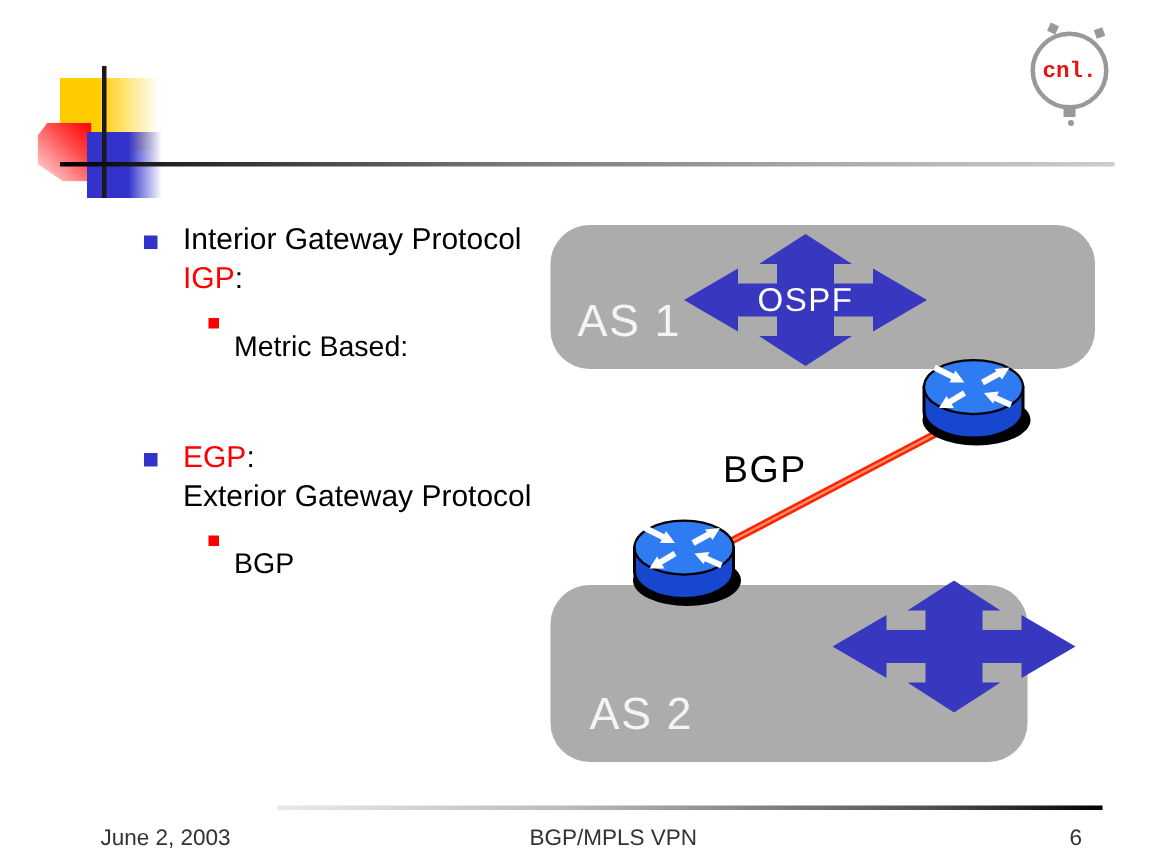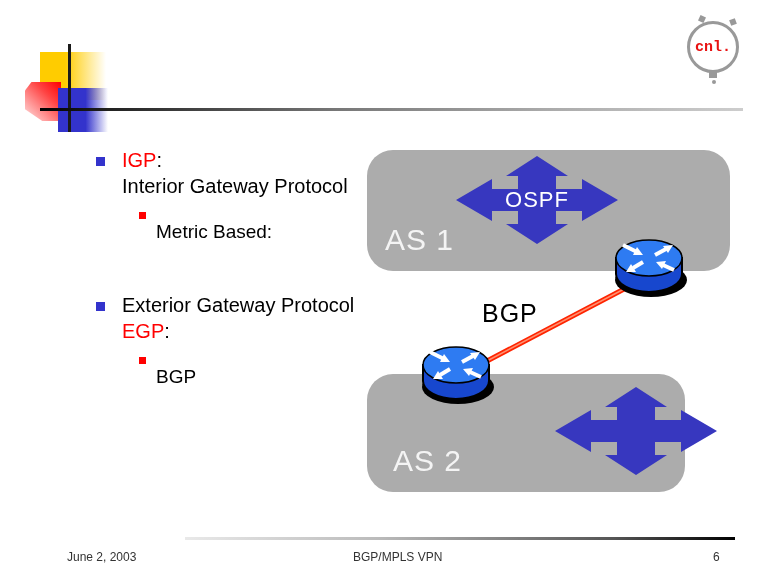--- a/index.html
+++ b/index.html
@@ -35,38 +35,38 @@
 
   
   .bullet-sq-blue{position:absolute;width:9px;height:9px;background:#3333CC;}
   .bullet-sq-red{position:absolute;width:7px;height:7px;background:#FF0000;}
   .txt-main{position:absolute;font-size:20px;line-height:26px;color:#000;white-space:nowrap;}
   .txt-sub{position:absolute;font-size:19px;line-height:25px;color:#000;white-space:nowrap;margin-top:16px;}
   .term-red{color:#FF0000;}
 
   
   .as-box{position:absolute;background:#ACACAC;border-radius:26px;}
-  .as1-box{left:367px;top:150px;width:363px;height:121px;}
-  .as2-box{left:367px;top:374px;width:318px;height:118px;}
+  .as1-box{left:367px;top:150px;width:363px;height:96px;}
+  .as2-box{left:367px;top:390px;width:318px;height:118px;}
   .as-label{position:absolute;color:#F4F4F4;font-size:30px;letter-spacing:1px;}
   .cross{position:absolute;width:162px;height:88px;}
   .cross-ospf{left:456px;top:156px;}
   .cross-rip{left:555px;top:387px;}
   .cross-label{position:absolute;width:162px;height:88px;display:flex;align-items:center;
     justify-content:center;color:#fff;font-size:22px;letter-spacing:1px;}
   .link-svg{position:absolute;left:430px;top:270px;width:220px;height:110px;}
   .bgp-label{position:absolute;left:482px;top:299px;font-size:25px;color:#000;letter-spacing:1px;}
   .router{position:absolute;width:78px;height:66px;}
   .router1{left:610px;top:232px;}
   .router2{left:417px;top:339px;}
 
   
   .footer-line{position:absolute;left:185px;top:537px;width:550px;height:3px;
     background:linear-gradient(to right,#e9e9e9 0%,#bbb 35%,#555 78%,#000 100%);}
-  .footer-text{position:absolute;font-size:12px;color:#333;top:550px;}
+  .footer-text{position:absolute;font-size:15px;color:#333;top:550px;}
   .f-date{left:67px;}
   .f-center{left:353px;}
   .f-page{left:713px;}
 </style>
 </head>
 <body>
 
 <div class="slide">
 
   <div class="dec-yellow"></div>
@@ -79,32 +79,32 @@
     <span class="logo-text">cnl.</span>
   </div>
   <div class="logo-nub nub1"></div>
   <div class="logo-nub nub2"></div>
   <div class="logo-nub nub3"></div>
   <div class="logo-nub nub4"></div>
 
 
   <div class="bullet-sq-blue" style="left:96px;top:157px;"></div>
   <div class="txt-main" style="left:122px;top:147px;">
+    <div>Interior Gateway Protocol</div>
     <div><span class="term-red">IGP</span><span>:</span></div>
-    <div>Interior Gateway Protocol</div>
   </div>
   <div class="bullet-sq-red" style="left:139px;top:212px;"></div>
   <div class="txt-sub" style="left:156px;top:203px;">
     <div>Metric Based:</div>
   </div>
 
   <div class="bullet-sq-blue" style="left:96px;top:302px;"></div>
   <div class="txt-main" style="left:122px;top:292px;">
+    <div><span class="term-red">EGP</span><span>:</span></div>
     <div>Exterior Gateway Protocol</div>
-    <div><span class="term-red">EGP</span><span>:</span></div>
   </div>
   <div class="bullet-sq-red" style="left:139px;top:357px;"></div>
   <div class="txt-sub" style="left:156px;top:348px;">
     <div>BGP</div>
   </div>
 
   <div class="as-box as1-box">
     <div class="as-label" style="left:18px;bottom:14px;">AS 1</div>
   </div>
   <svg class="cross cross-ospf" viewBox="0 0 162 88">

